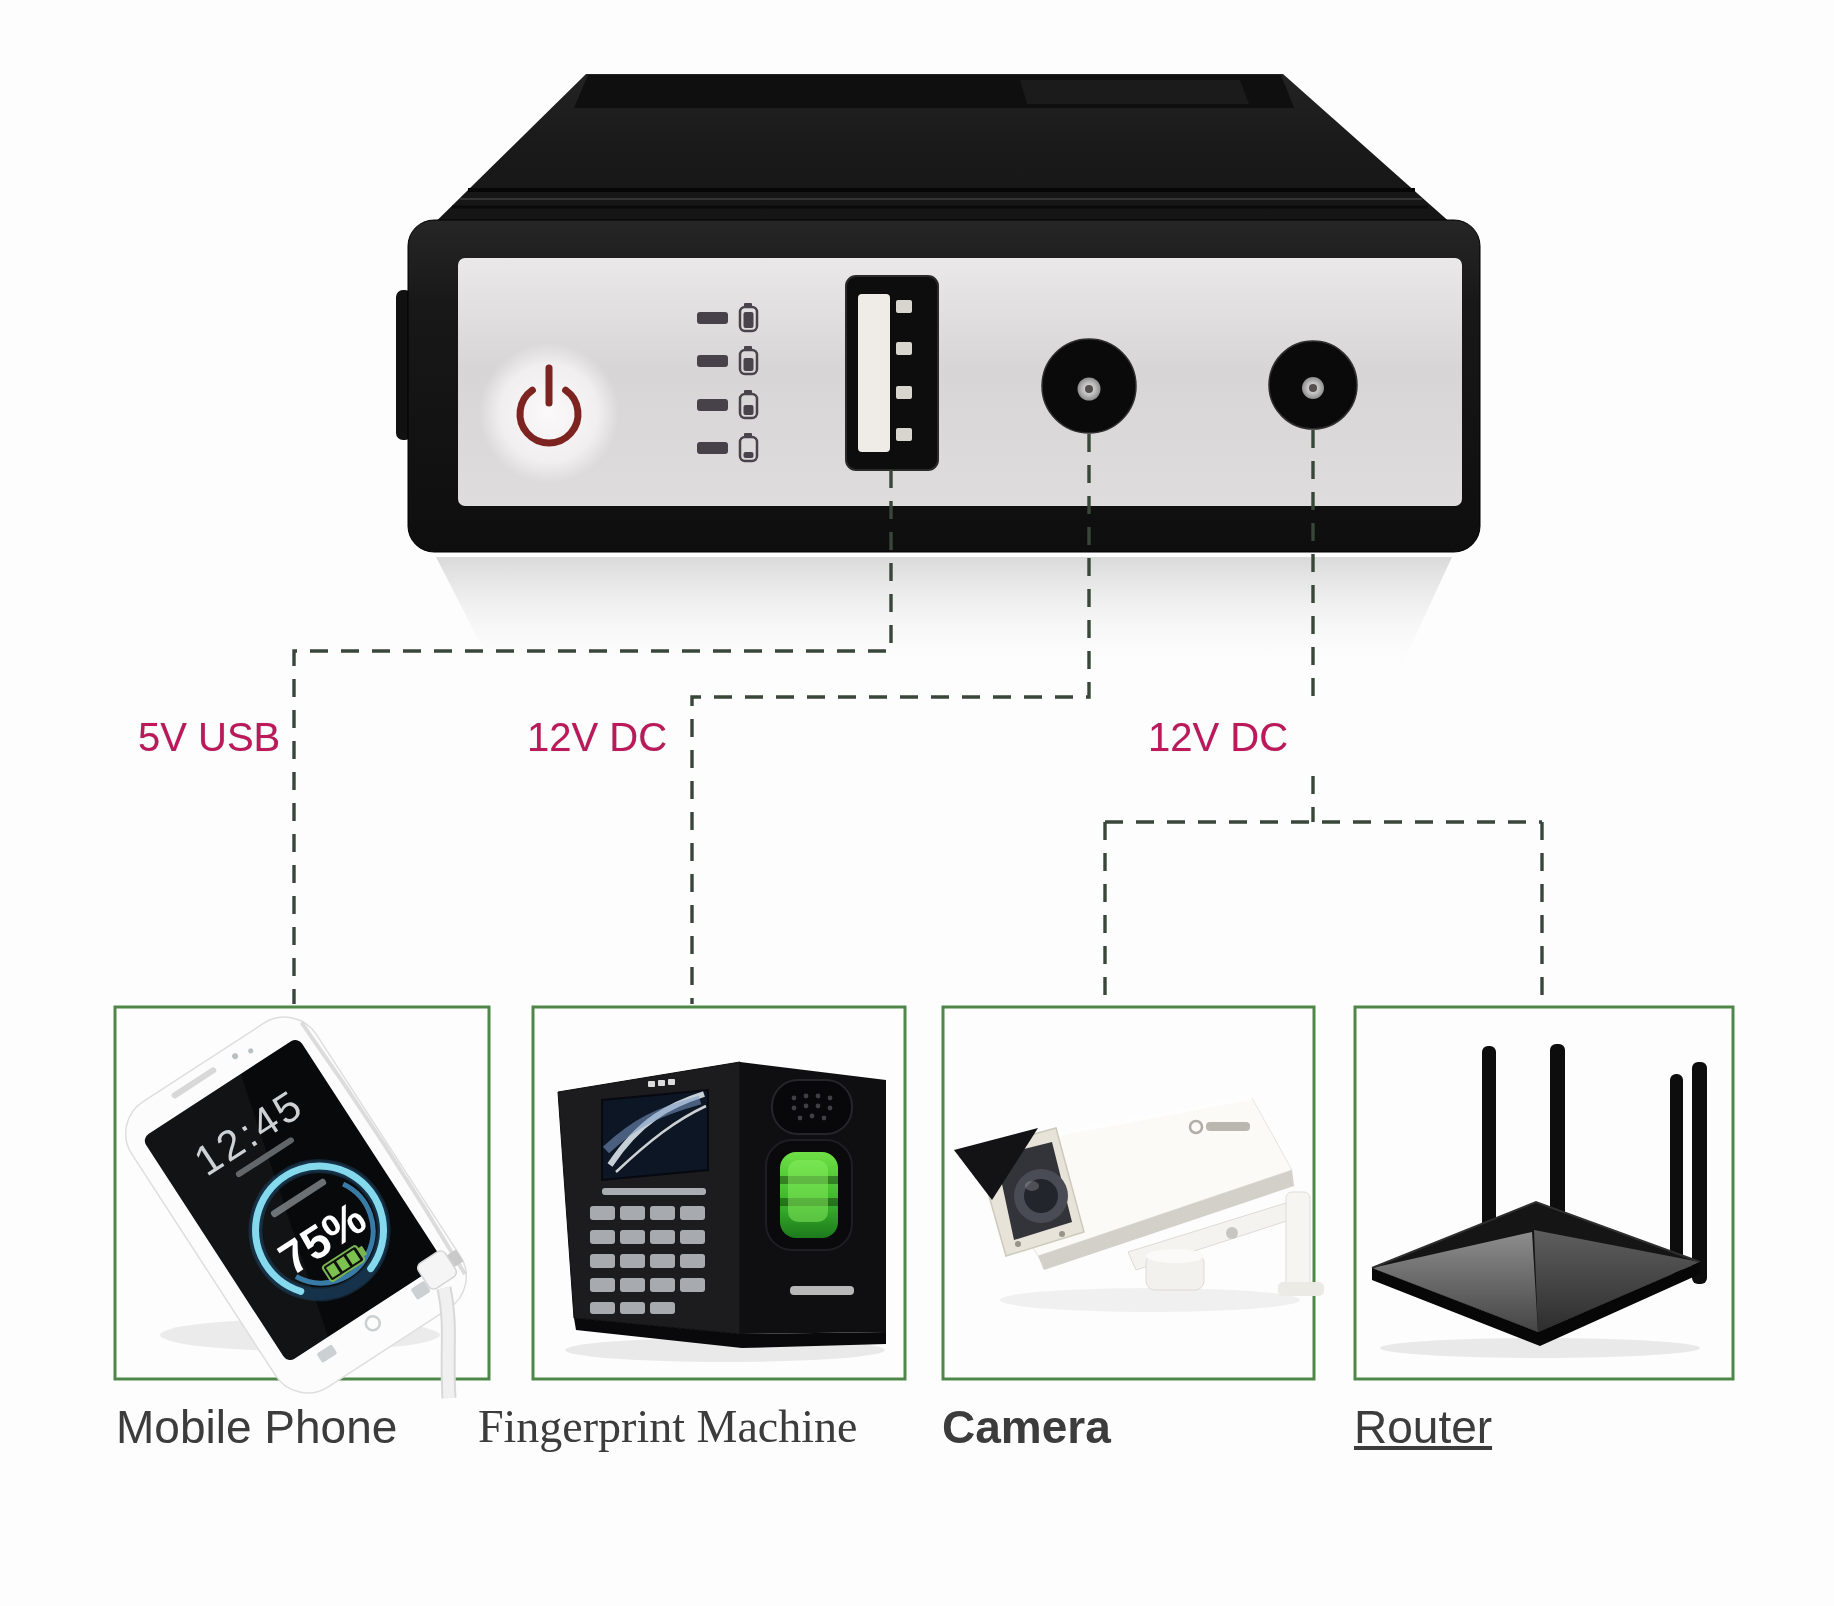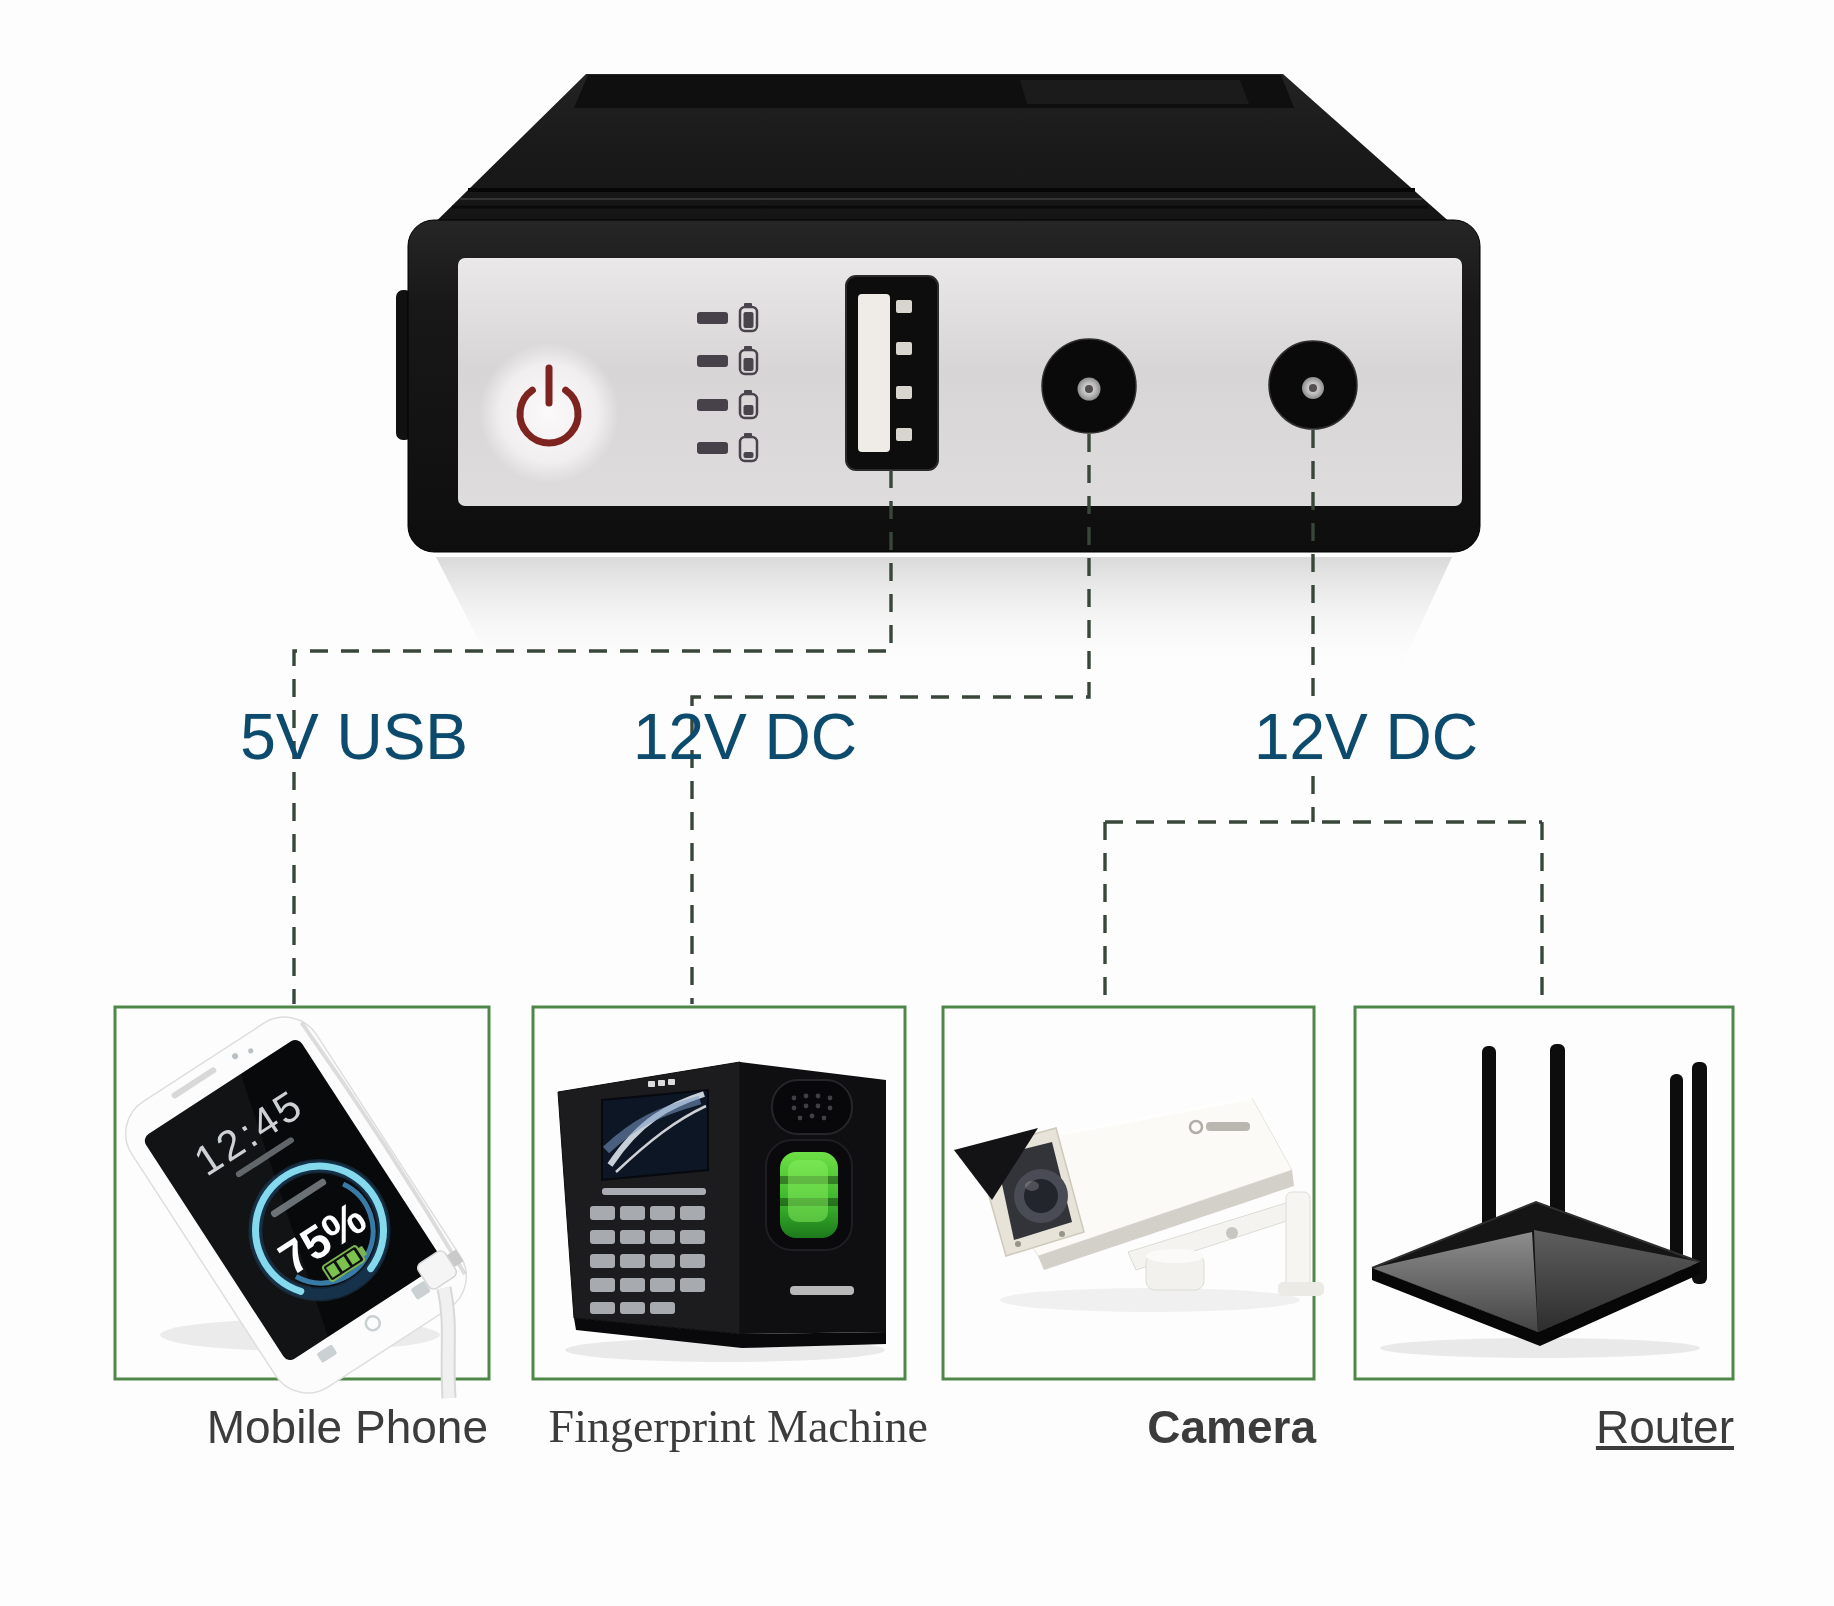--- a/index.html
+++ b/index.html
@@ -2,27 +2,27 @@
 <html><head>
 <meta charset="utf-8">
 <style>
   html,body{margin:0;padding:0;background:#ffffff;}
   .canvas{
     position:relative;width:1834px;height:1606px;overflow:hidden;
     background:#fdfdfd;font-family:"Liberation Sans",sans-serif;
   }
   .scene{position:absolute;left:0;top:0;}
   .conn-label{
-    position:absolute;width:330px;text-align:right;
-    font-size:64px;line-height:54px;color:#0c4a6e;
+    position:absolute;width:330px;text-align:left;
+    font-size:40px;line-height:54px;color:#be185d;
     text-shadow:0 0 1px rgba(20,80,25,.35);
     white-space:nowrap;
   }
   .device-caption{
-    position:absolute;text-align:right;font-size:46px;line-height:54px;
+    position:absolute;text-align:left;font-size:46px;line-height:54px;
     color:#3c3c3c;white-space:nowrap;
   }
   .lbl-usb{left:138px;top:710px;}
   .lbl-dc1{left:527px;top:710px;}
   .lbl-dc2{left:1148px;top:710px;}
   .cap-1{left:116px;top:1400px;width:372px;}
   .cap-2{left:478px;top:1400px;width:450px;font-family:Liberation Serif, serif;}
   .cap-3{left:942px;top:1400px;width:374px;font-weight:bold;}
   .cap-4{left:1354px;top:1400px;width:380px;text-decoration:underline;}
 </style>

